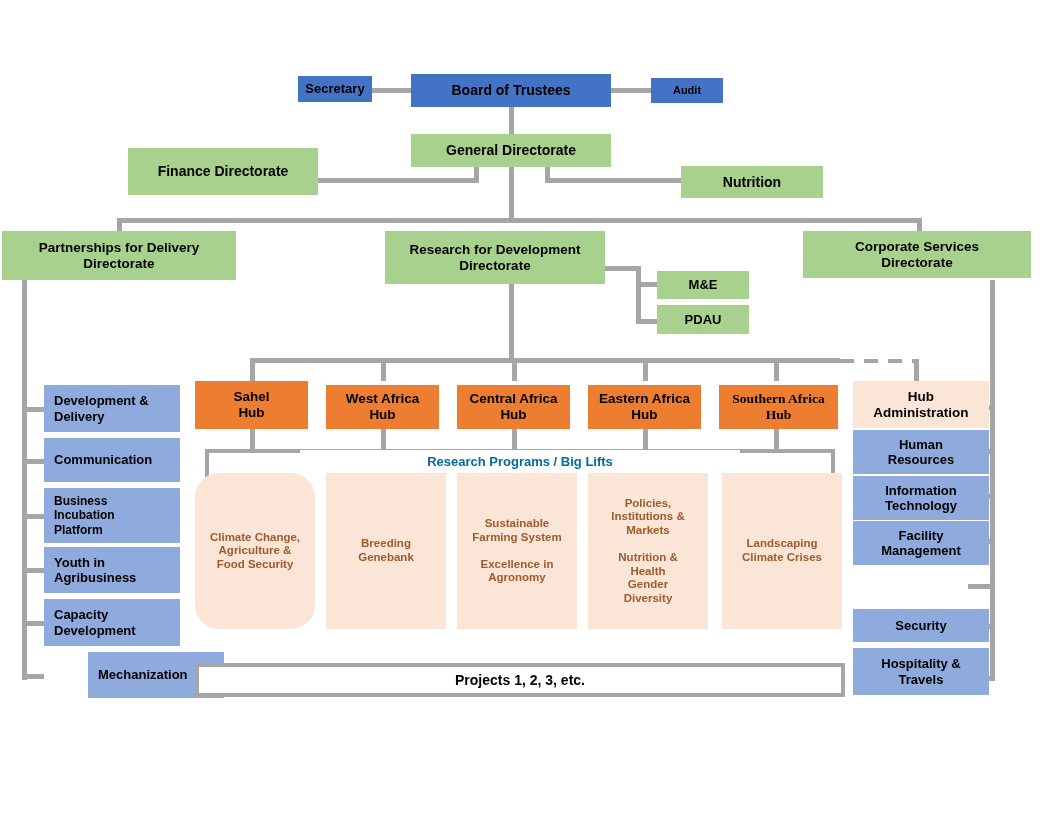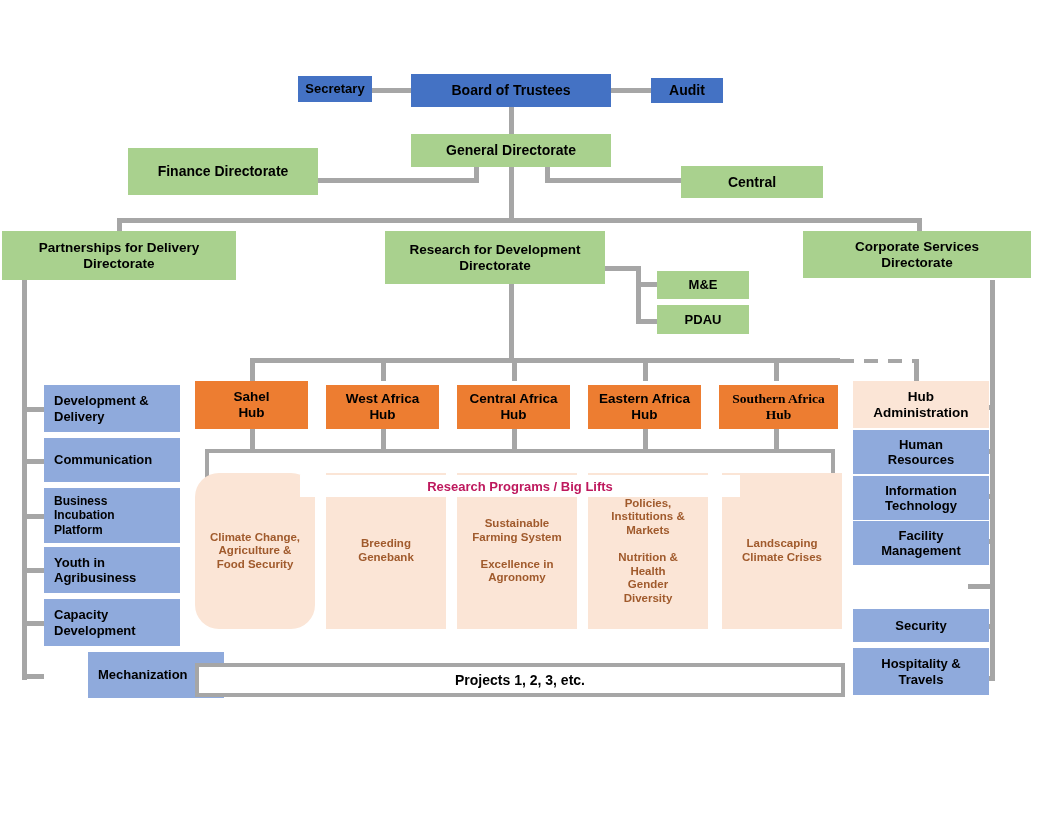--- a/index.html
+++ b/index.html
@@ -22,21 +22,21 @@
   
   .ln{position:absolute;background:#A6A6A6;z-index:1;}
   .dash{position:absolute;z-index:1;height:4px;
         background-image:linear-gradient(to right,#A6A6A6 0 14px,transparent 14px 24px);
         background-size:24px 4px;background-repeat:repeat-x;}
 
   
   .frame{position:absolute;box-sizing:border-box;border:4px solid #A6A6A6;
          background:transparent;z-index:2;}
   .bar-label{position:absolute;z-index:6;display:flex;align-items:center;
-             justify-content:center;color:#be185d;font-weight:bold;background:#ffffff;margin-top:25px;}
+             justify-content:center;color:#0369a1;font-weight:bold;background:#ffffff;}
   .projects{position:absolute;box-sizing:border-box;border:4px solid #A6A6A6;
             background:#ffffff;display:flex;align-items:center;justify-content:center;
             color:#000;font-weight:bold;z-index:6;}
 </style>
 </head>
 <body>
 
 <div id="chart">
 
   <div class="ln" style="left:372px;top:88px;width:40px;height:5px;"></div>
@@ -99,34 +99,34 @@
   <div class="ln" style="left:968px;top:676px;width:27px;height:5px;"></div>
 
   <div class="node blue-dark" style="left:298px;top:76px;width:74px;height:26px;font-size:13px;">
     <span>Secretary</span>
   </div>
 
   <div class="node blue-dark" style="left:411px;top:74px;width:200px;height:33px;font-size:14px;">
     <span>Board of Trustees</span>
   </div>
 
-  <div class="node blue-dark" style="left:651px;top:78px;width:72px;height:25px;font-size:14px;">
+  <div class="node blue-dark" style="left:651px;top:78px;width:72px;height:25px;font-size:11px;">
     <span>Audit</span>
   </div>
 
   <div class="node green" style="left:411px;top:134px;width:200px;height:33px;font-size:14px;text-align:center;">
     <span>General Directorate</span>
   </div>
 
   <div class="node green" style="left:128px;top:148px;width:190px;height:47px;font-size:14px;">
     <span>Finance Directorate</span>
   </div>
 
   <div class="node green" style="left:681px;top:166px;width:142px;height:32px;font-size:14px;">
-    <span>Central</span>
+    <span>Nutrition</span>
   </div>
 
   <div class="node green" style="left:2px;top:231px;width:234px;height:49px;font-size:13.5px;">
     <span>Partnerships for Delivery
 Directorate</span>
   </div>
 
   <div class="node green" style="left:385px;top:231px;width:220px;height:53px;font-size:13.5px;">
     <span>Research for Development
 Directorate</span>

